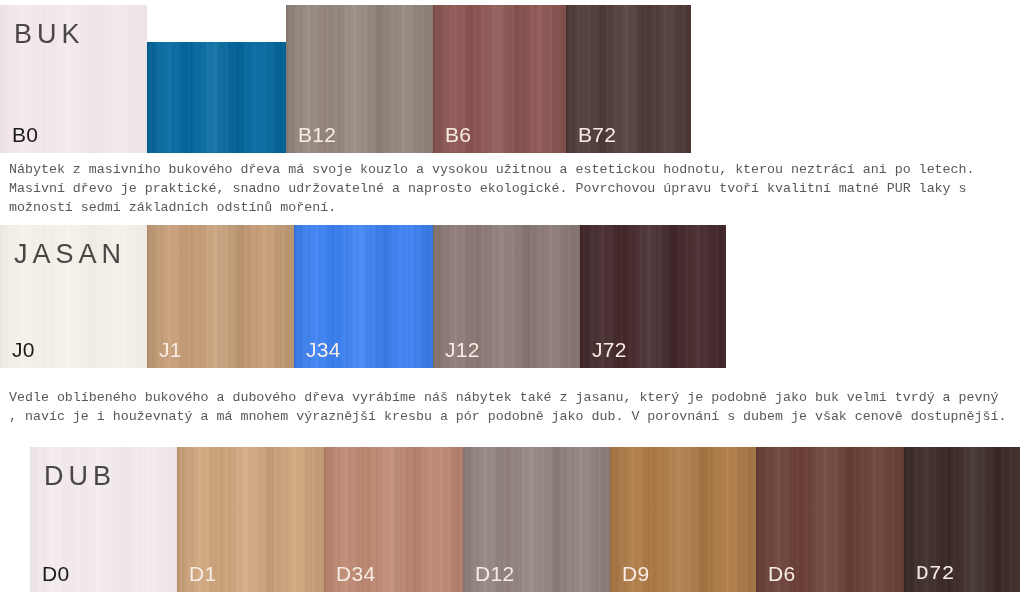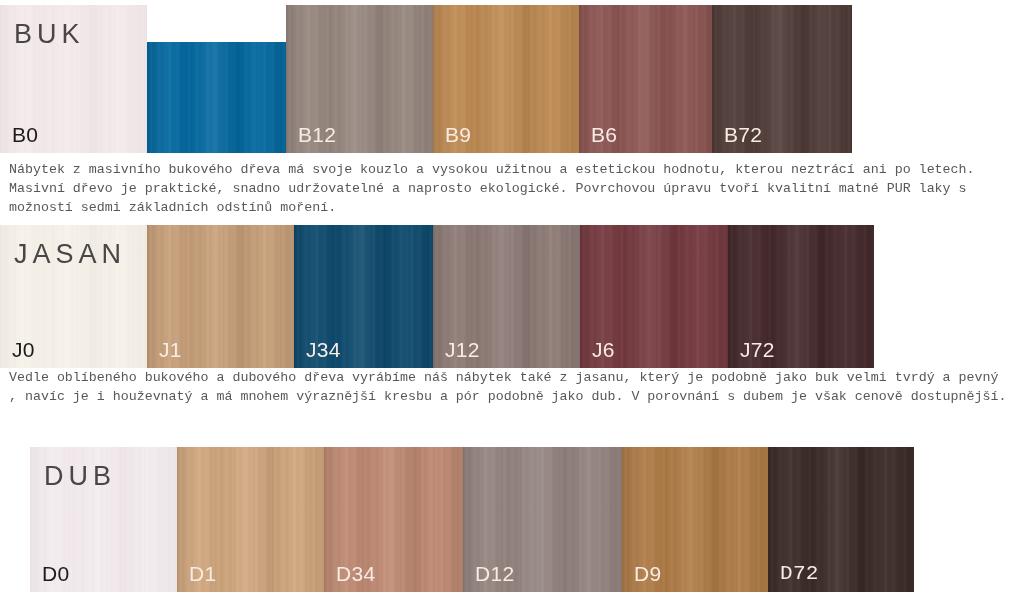--- a/index.html
+++ b/index.html
@@ -126,31 +126,26 @@
     <div class="swatch" id="sw-0-2" style="width: 139px; background: #0369a1; margin-top: 37px;">
       <div class="bands"></div>
       <div class="grain"></div>
       <div class="swatch-label light">B34</div>
     </div>
     <div class="swatch" id="sw-0-3" style="width: 147px; background: rgb(151, 136, 127);">
       <div class="bands"></div>
       <div class="grain"></div>
       <div class="swatch-label light">B12</div>
     </div>
-    <div class="swatch" id="sw-0-4" style="width: 146px; background: rgb(192, 139, 82);">
-      <div class="bands"></div>
-      <div class="grain"></div>
-      <div class="swatch-label light">B9</div>
-    </div>
     <div class="swatch" id="sw-0-5" style="width: 133px; background: rgb(141, 85, 82);">
       <div class="bands"></div>
       <div class="grain"></div>
       <div class="swatch-label light">B6</div>
     </div>
-    <div class="swatch" id="sw-0-6" style="width: 140px; background: rgb(79, 59, 55);">
+    <div class="swatch" id="sw-0-6" style="width: 125px; background: rgb(79, 59, 55);">
       <div class="bands"></div>
       <div class="grain"></div>
       <div class="swatch-label light">B72</div>
     </div>
   </div>
 
   <div class="desc" id="desc-0" style="top: 160px;">
     <p>Nábytek z masivního bukového dřeva má svoje kouzlo a vysokou užitnou a estetickou hodnotu, kterou neztrácí ani po letech. Masivní dřevo je praktické, snadno udržovatelné a naprosto ekologické.  Povrchovou úpravu  tvoří kvalitní matné PUR laky s  možností sedmi základních odstínů moření.</p>
   </div>
 
@@ -159,73 +154,73 @@
       <div class="bands"></div>
       <div class="grain"></div>
       <div class="wood-title">JASAN</div>
       <div class="swatch-label dark">J0</div>
     </div>
     <div class="swatch" id="sw-1-1" style="width: 147px; background: rgb(201, 160, 121);">
       <div class="bands"></div>
       <div class="grain"></div>
       <div class="swatch-label light">J1</div>
     </div>
-    <div class="swatch" id="sw-1-2" style="width: 139px; background: #0c4a6e;">
+    <div class="swatch" id="sw-1-2" style="width: 139px; background: #3b82f6;">
       <div class="bands"></div>
       <div class="grain"></div>
       <div class="swatch-label light">J34</div>
     </div>
     <div class="swatch" id="sw-1-3" style="width: 147px; background: rgb(142, 123, 118);">
       <div class="bands"></div>
       <div class="grain"></div>
       <div class="swatch-label light">J12</div>
     </div>
-    <div class="swatch" id="sw-1-5" style="width: 148px; background: rgb(117, 57, 63);">
-      <div class="bands"></div>
-      <div class="grain"></div>
-      <div class="swatch-label light">J6</div>
-    </div>
     <div class="swatch" id="sw-1-6" style="width: 146px; background: rgb(68, 40, 42);">
       <div class="bands"></div>
       <div class="grain"></div>
       <div class="swatch-label light">J72</div>
     </div>
   </div>
 
-  <div class="desc" id="desc-1" style="top: 368px;">
+  <div class="desc" id="desc-1" style="top: 388px;">
     <p>Vedle oblíbeného bukového a dubového dřeva vyrábíme náš nábytek také z jasanu, který je podobně jako buk velmi tvrdý a pevný , navíc je i houževnatý a má mnohem výraznější kresbu a pór podobně jako dub. V porovnání s dubem je však cenově dostupnější.</p>
   </div>
 
   <div class="strip" id="strip-2" style="top: 447px; height: 145px; margin-left: 30px;">
     <div class="swatch plain" id="sw-2-0" style="width: 147px; background: rgb(244, 236, 238);">
       <div class="bands"></div>
       <div class="grain"></div>
       <div class="wood-title">DUB</div>
       <div class="swatch-label dark">D0</div>
     </div>
     <div class="swatch" id="sw-2-1" style="width: 147px; background: rgb(210, 168, 126);">
       <div class="bands"></div>
       <div class="grain"></div>
       <div class="swatch-label light">D1</div>
     </div>
     <div class="swatch" id="sw-2-2" style="width: 139px; background: rgb(192, 138, 115);">
       <div class="bands"></div>
       <div class="grain"></div>
       <div class="swatch-label light">D34</div>
     </div>
-    <div class="swatch" id="sw-2-3" style="width: 159px; background: rgb(149, 133, 128);">
+    <div class="swatch" id="sw-2-3" style="width: 147px; background: rgb(149, 133, 128);">
       <div class="bands"></div>
       <div class="grain"></div>
       <div class="swatch-label light">D12</div>
     </div>
     <div class="swatch" id="sw-2-4" style="width: 146px; background: rgb(176, 124, 70);">
       <div class="bands"></div>
       <div class="grain"></div>
       <div class="swatch-label light">D9</div>
     </div>
+    <div class="swatch" id="sw-2-5" style="width: 148px; background: rgb(108, 64, 55);">
+      <div class="bands"></div>
+      <div class="grain"></div>
+      <div class="swatch-label light">D6</div>
+    </div>
     <div class="swatch" id="sw-2-6" style="width: 146px; background: rgb(59, 42, 38); font-family: Liberation Mono, monospace;">
       <div class="bands"></div>
       <div class="grain"></div>
       <div class="swatch-label light">D72</div>
     </div>
   </div>
 
 </div>
 
 </body></html>

